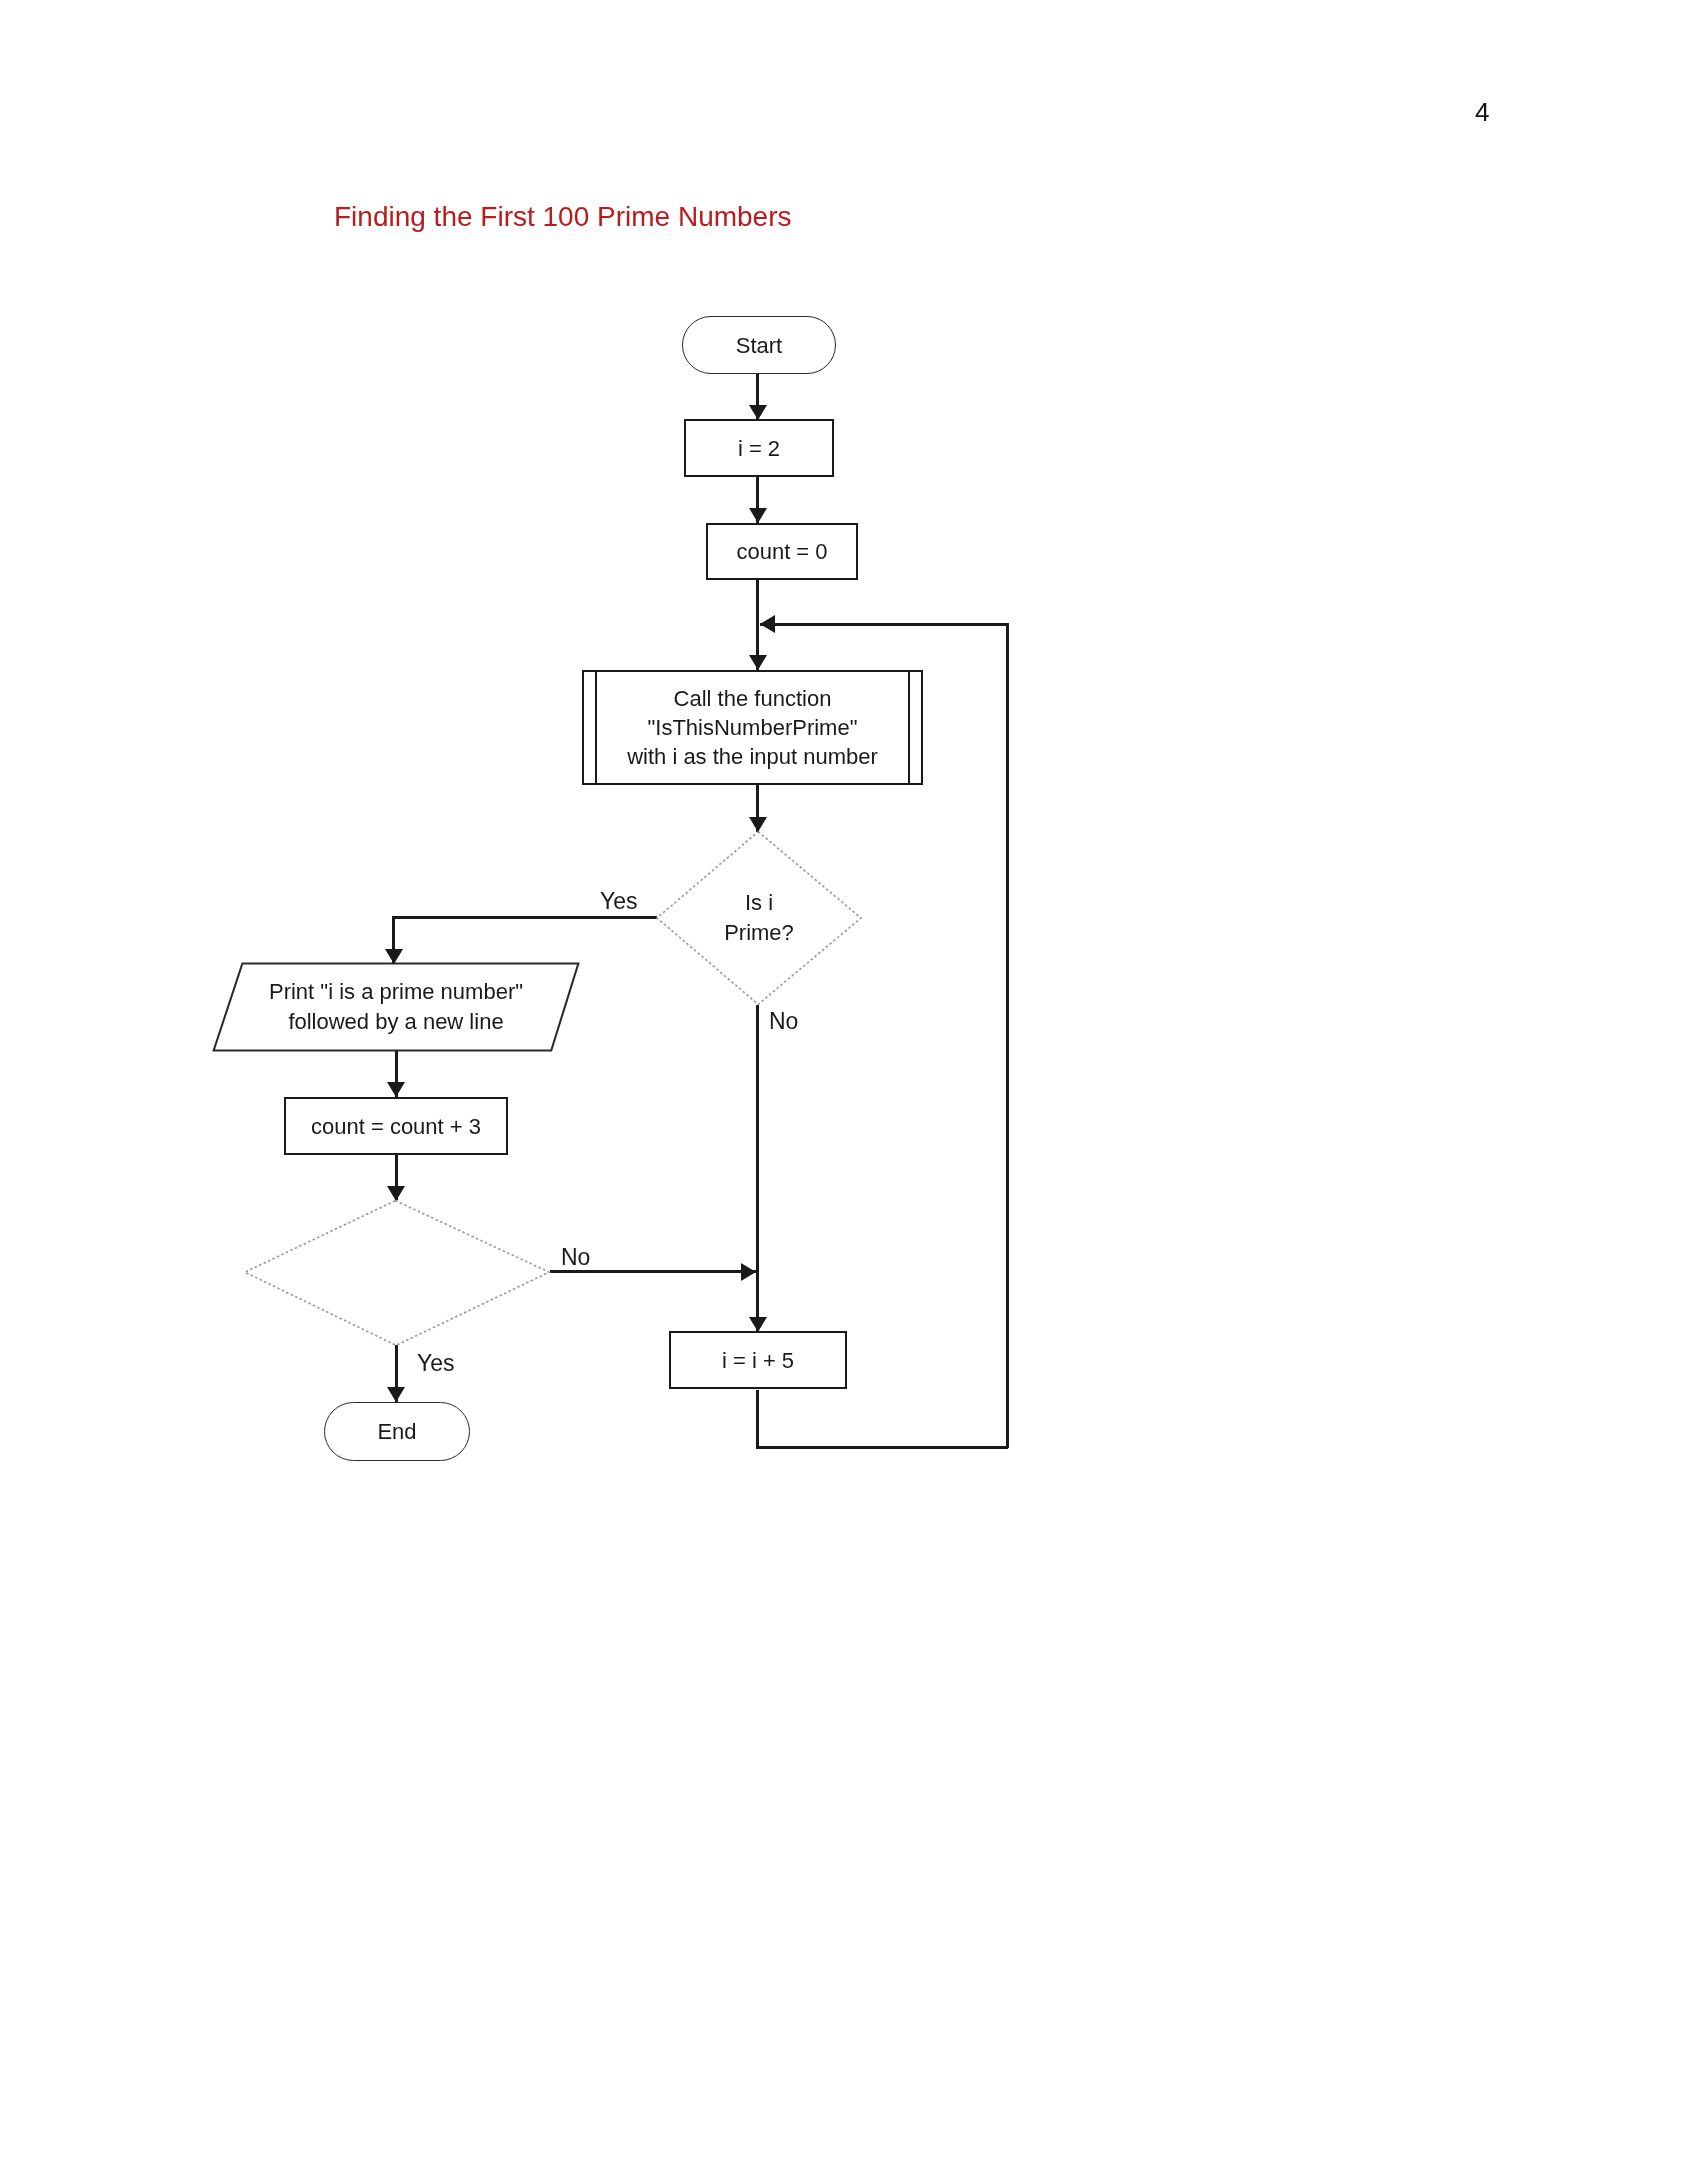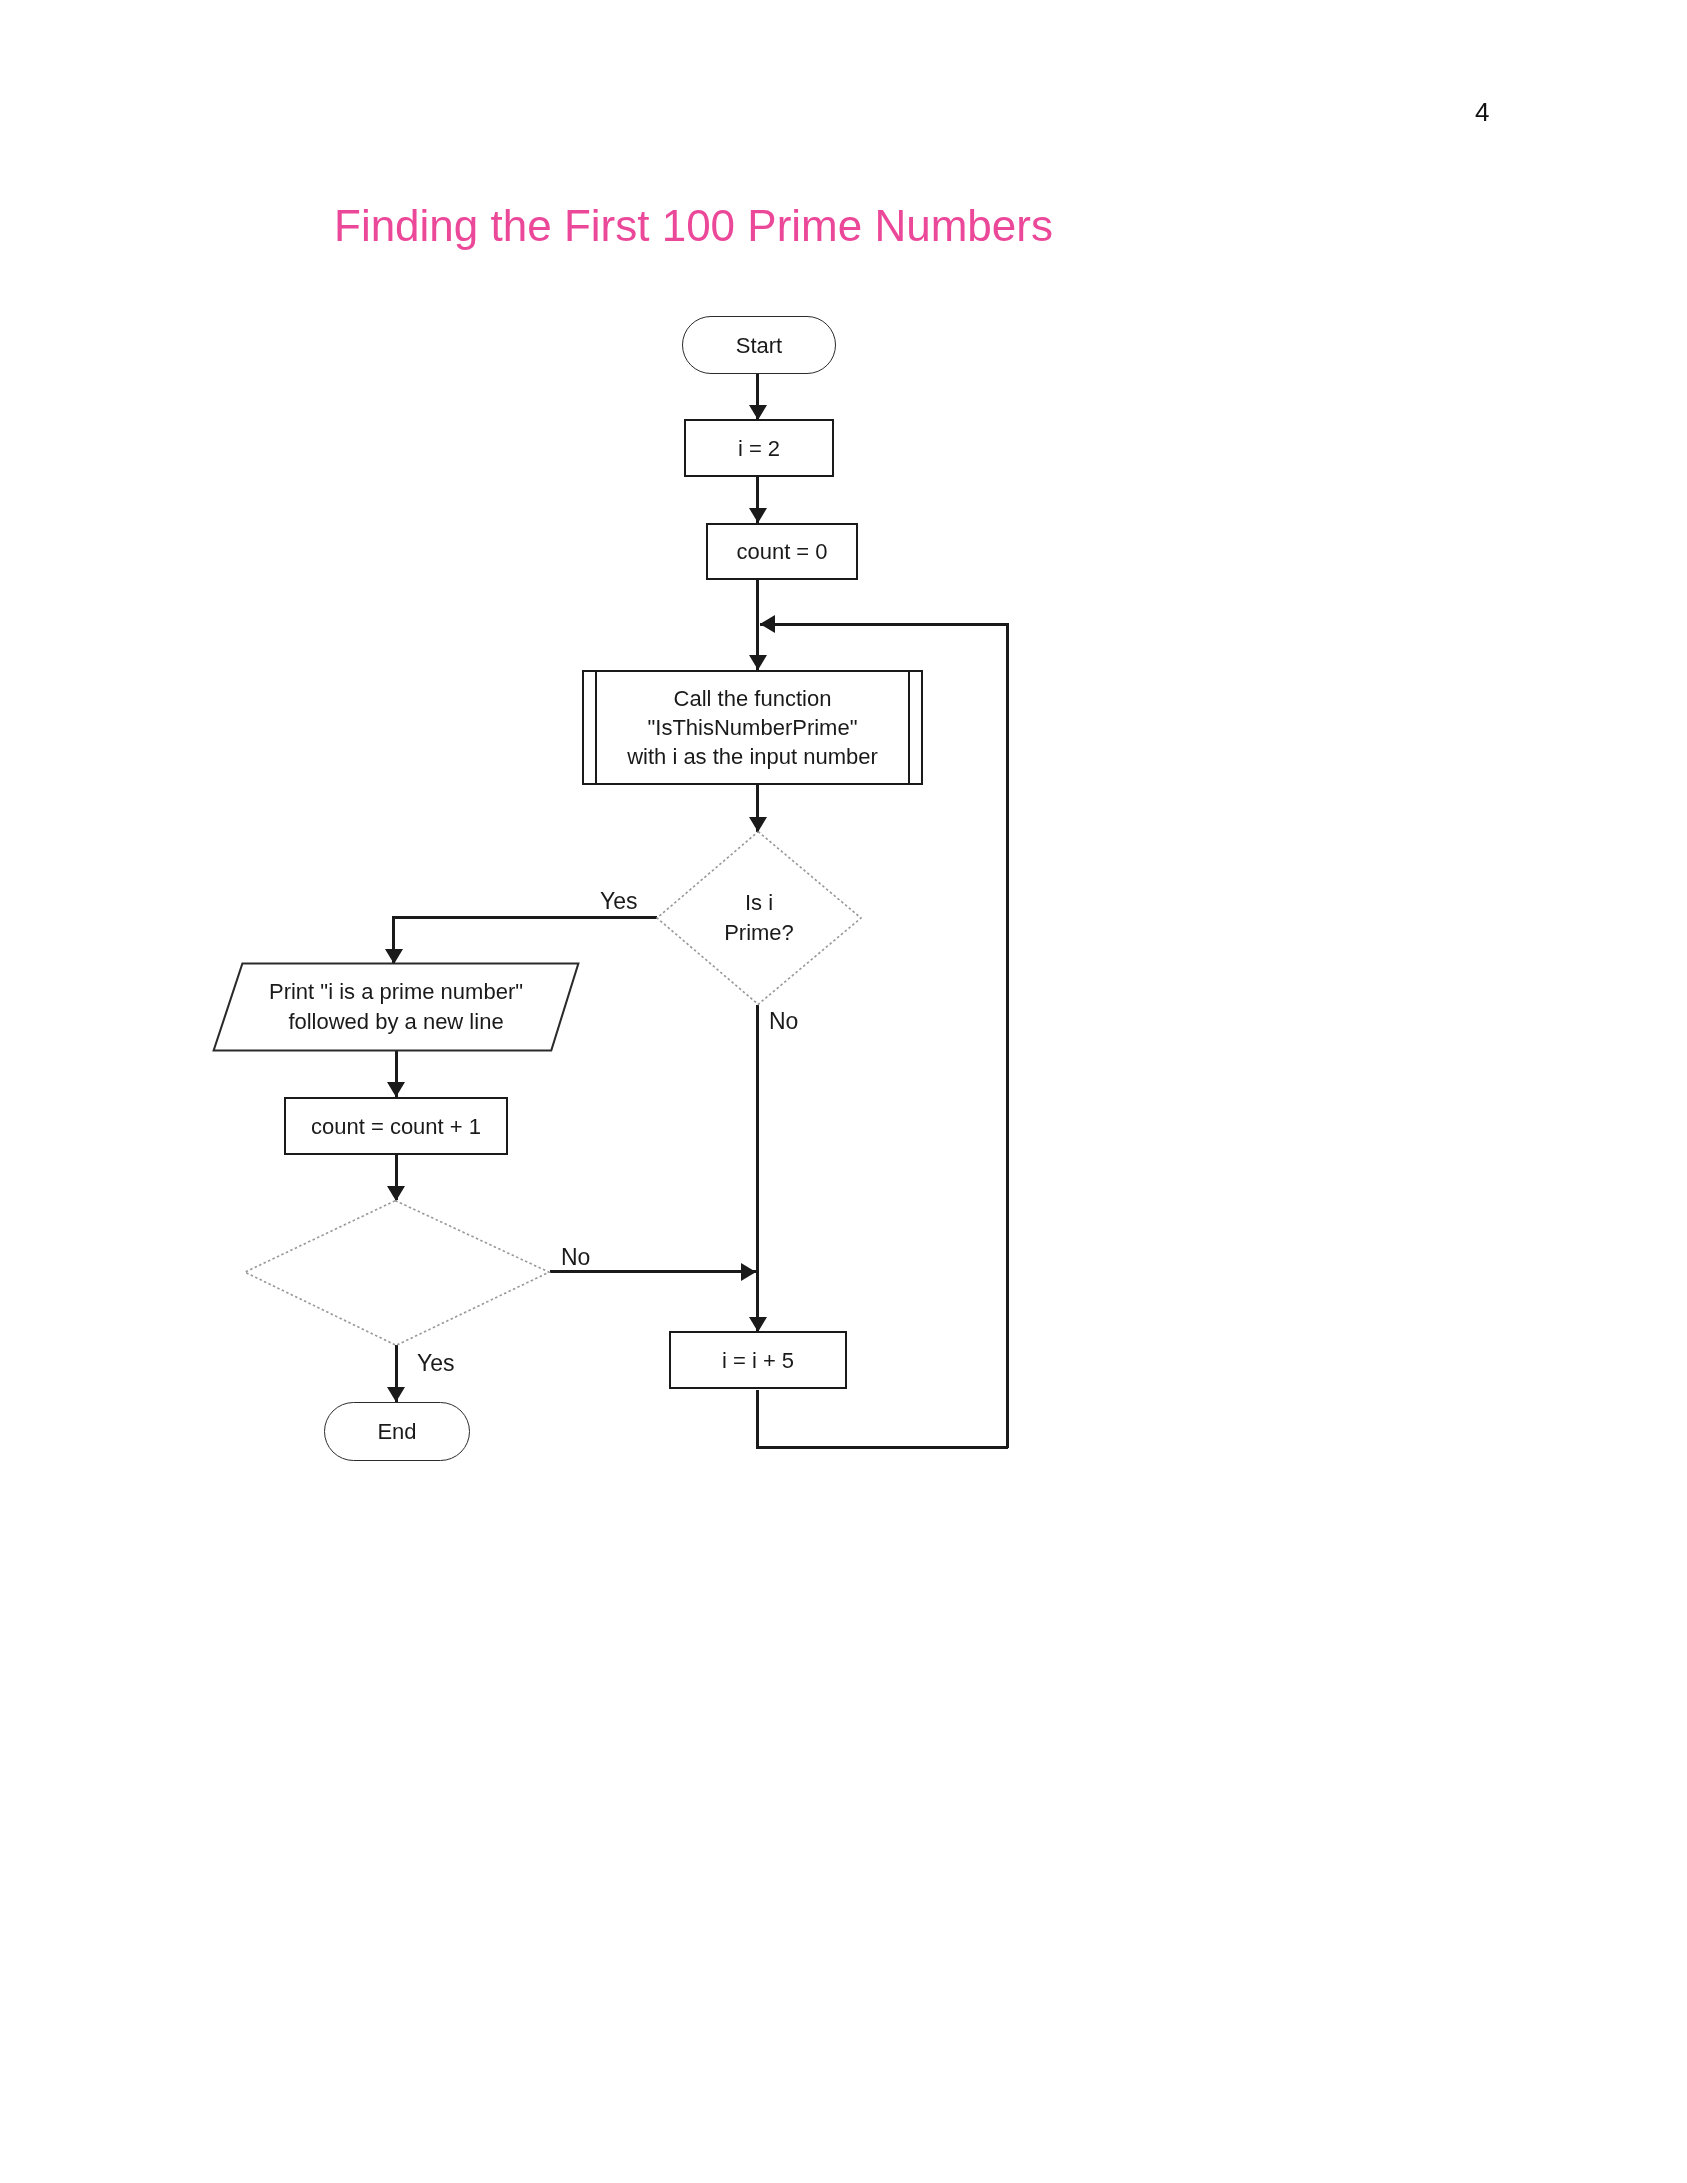--- a/index.html
+++ b/index.html
@@ -10,21 +10,21 @@
     overflow:hidden;
     font-family:"Liberation Sans","DejaVu Sans",sans-serif;
     color:#1a1a1a;
   }
   .page-number{
     position:absolute;left:1475px;top:97px;
     font-size:26px;color:#111;
   }
   .title{
     position:absolute;left:334px;top:201px;margin:0;
-    font-size:44px;font-weight:400;color:#ec4899;
+    font-size:28px;font-weight:400;color:#b91c1c;
     letter-spacing:0px;white-space:nowrap;
   }
   
   .line{position:absolute;background:#1a1a1a;z-index:1;}
   
   .arrow{position:absolute;width:0;height:0;z-index:3;}
   .arrow.down{border-left:9px solid transparent;border-right:9px solid transparent;border-top:15.7px solid #1a1a1a;}
   .arrow.right{border-top:9px solid transparent;border-bottom:9px solid transparent;border-left:15.7px solid #1a1a1a;}
   .arrow.left{border-top:9px solid transparent;border-bottom:9px solid transparent;border-right:15.7px solid #1a1a1a;}
   
@@ -118,21 +118,21 @@
 
   <svg class="shape-svg" style="left:210px;top:961px;" width="372" height="92" viewBox="0 0 452 112">
     <polygon class="io" points="39,3 448,3 415,109 4,109"></polygon>
   </svg>
   <div class="overlay" style="left:210px;top:961px;width:372px;height:92px;">
     <span>Print "i is a prime number"</span>
     <span>followed by a new line</span>
   </div>
 
   <div class="node rect" style="left:284px;top:1097px;width:224px;height:58px;">
-    <span>count = count + 1</span>
+    <span>count = count + 3</span>
   </div>
 
   <svg class="shape-svg" style="left:243px;top:1199px;" width="308" height="148" viewBox="0 0 374 180">
     <polygon class="decision" points="185,2 372,89 186,178 2,89"></polygon>
   </svg>
 
   <div class="node terminator" style="left:324px;top:1402px;width:146px;height:59px;">
     <span>End</span>
   </div>
 

